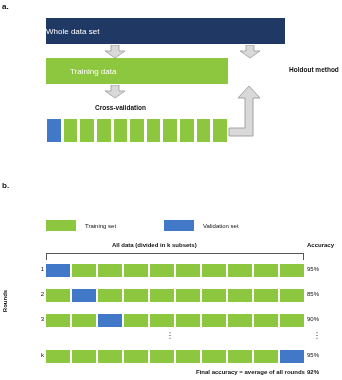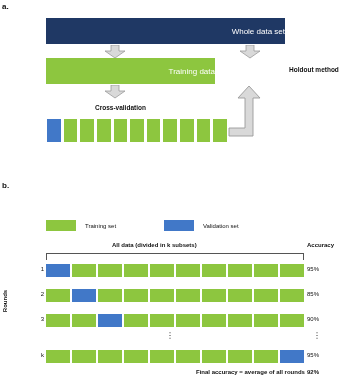--- a/index.html
+++ b/index.html
@@ -17,27 +17,27 @@
     font-weight:bold;
     color:#111;
     letter-spacing:0px;
   }
 
   
   #panel-a{position:absolute;left:0;top:0;width:342px;height:190px;}
 
   .box{
     position:absolute;
-    display:flex;align-items:center;justify-content:flex-end;
+    display:flex;align-items:center;justify-content:flex-start;
     color:#ffffff;
     font-size:8px;
     box-sizing:border-box;
   }
   #whole-box{left:46px;top:18px;width:239px;height:26px;background:#1F3864;}
-  #training-box{left:46px;top:58px;width:169px;height:26px;background:#8DC63F;}
+  #training-box{left:46px;top:58px;width:182px;height:26px;background:#8DC63F;padding-left:24px;}
   #test-box{left:235px;top:58px;width:50px;height:26px;background:#C00000;font-size:7.5px;}
   #holdout-label{
     position:absolute;left:289px;top:66px;
     font-size:6.5px;color:#111;font-weight:bold;white-space:nowrap;
   }
   #cv-title{
     position:absolute;left:95px;top:104px;
     font-size:6.5px;color:#111;font-weight:bold;white-space:nowrap;
   }
 

